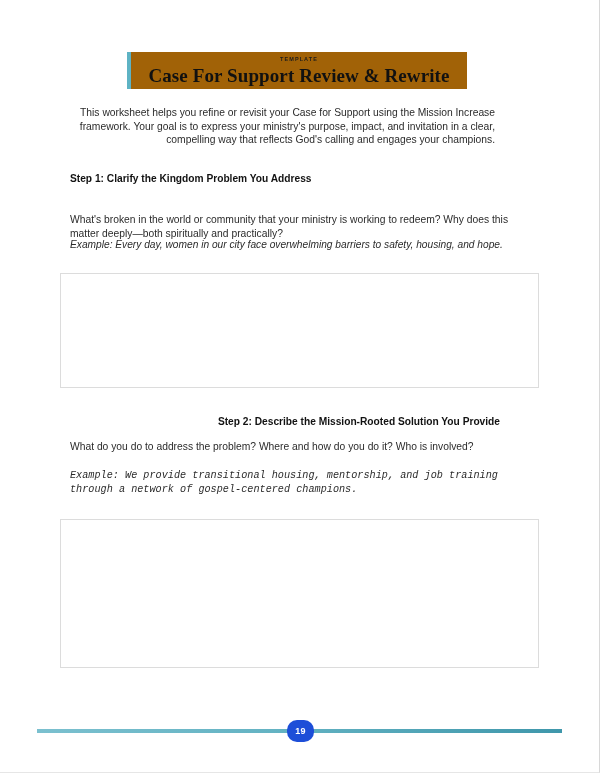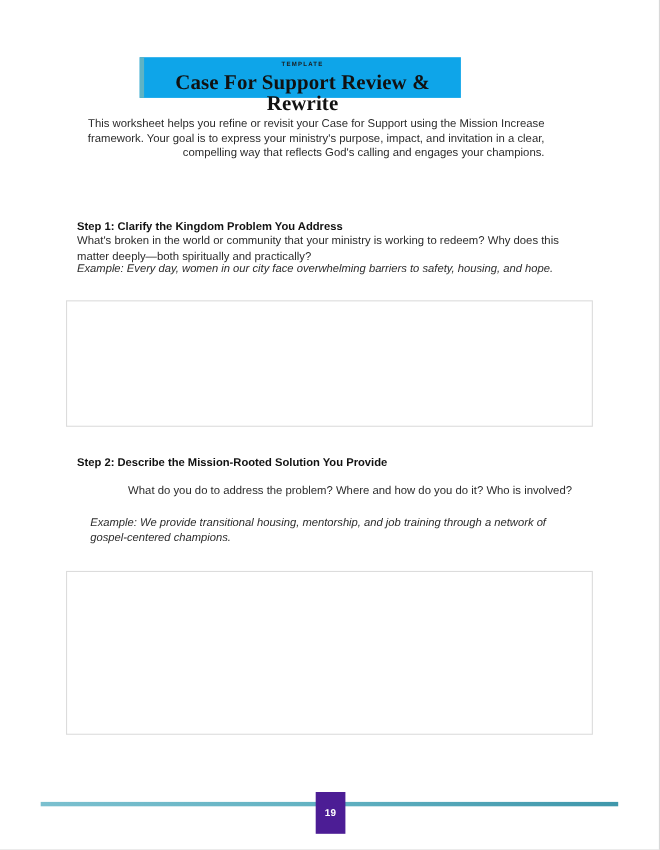--- a/index.html
+++ b/index.html
@@ -22,23 +22,23 @@
     border-right: 1px solid #d8d8d8;
     border-bottom: 1px solid #e6e6e6;
     overflow: hidden;
   }
 
   
   .header-band {
     position: absolute;
     left: 127px;
     top: 52px;
-    width: 292px;
+    width: 340px;
     height: 37px;
-    background: #0ea5e9;
+    background: #a16207;
     box-sizing: border-box;
   }
   .header-accent {
     position: absolute;
     left: 0;
     top: 0;
     width: 4px;
     height: 37px;
     background: #5eb3c4;
   }
@@ -96,27 +96,27 @@
     line-height: 13.5px;
     color: #2b2b2b;
   }
   .example {
     font-size: 10.2px;
     font-style: italic;
     line-height: 13.5px;
     color: #2b2b2b;
   }
 
-  .s1-heading { position: absolute; left: 0; top: 66px; width: 430px; margin-top: 28px; }
+  .s1-heading { position: absolute; left: 0; top: 66px; width: 430px; }
   .s1-prompt  { position: absolute; left: 0; top: 79px; width: 450px; margin-top: 28px; }
   .s1-example { position: absolute; left: 0; top: 112px; width: 448px; margin-top: 20px; }
 
-  .s2-heading { position: absolute; left: 0; top: 309px; width: 430px; }
-  .s2-prompt  { position: absolute; left: 0; top: 334px; width: 450px; text-align: right; }
-  .s2-example { position: absolute; left: 12px; top: 363px; width: 430px; }
+  .s2-heading { position: absolute; left: 0; top: 309px; width: 430px; text-align: right; }
+  .s2-prompt  { position: absolute; left: 0; top: 334px; width: 450px; }
+  .s2-example { position: absolute; left: 0; top: 363px; width: 430px; font-family: Liberation Mono, monospace; }
 
   
   .answer-box {
     position: absolute;
     background: #ffffff;
     border: 1px solid #dcdcdc;
     box-sizing: border-box;
   }
   .answer-box-1 {
     left: 60px;
@@ -138,30 +138,31 @@
     top: 729px;
     width: 525px;
     height: 4px;
     background: linear-gradient(to right, #7bc0cf 0%, #64b3c3 45%, #3f97ab 100%);
   }
   .page-badge {
     position: absolute;
     left: 287px;
     top: 720px;
     width: 27px;
-    height: 38px;
-    background: #4c1d95;
+    height: 22px;
+    background: #1d4ed8;
     color: #ffffff;
     font-size: 9px;
     font-weight: bold;
     letter-spacing: 0.3px;
     display: flex;
     align-items: center;
     justify-content: center;
     box-sizing: border-box;
+    border-radius: 10px;
   }
 </style>
 </head>
 <body>
 
 <div class="page">
 
   <div class="header-band">
     <div class="header-accent"></div>
     <div class="header-inner">

